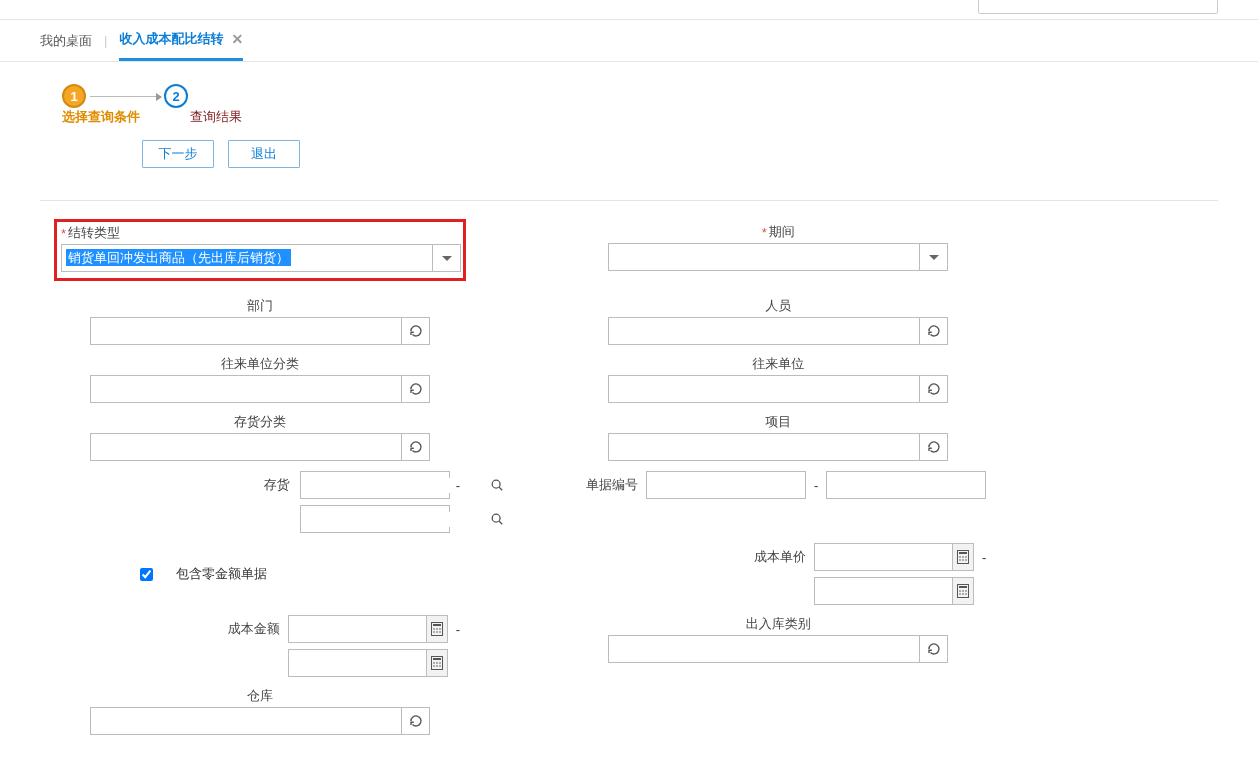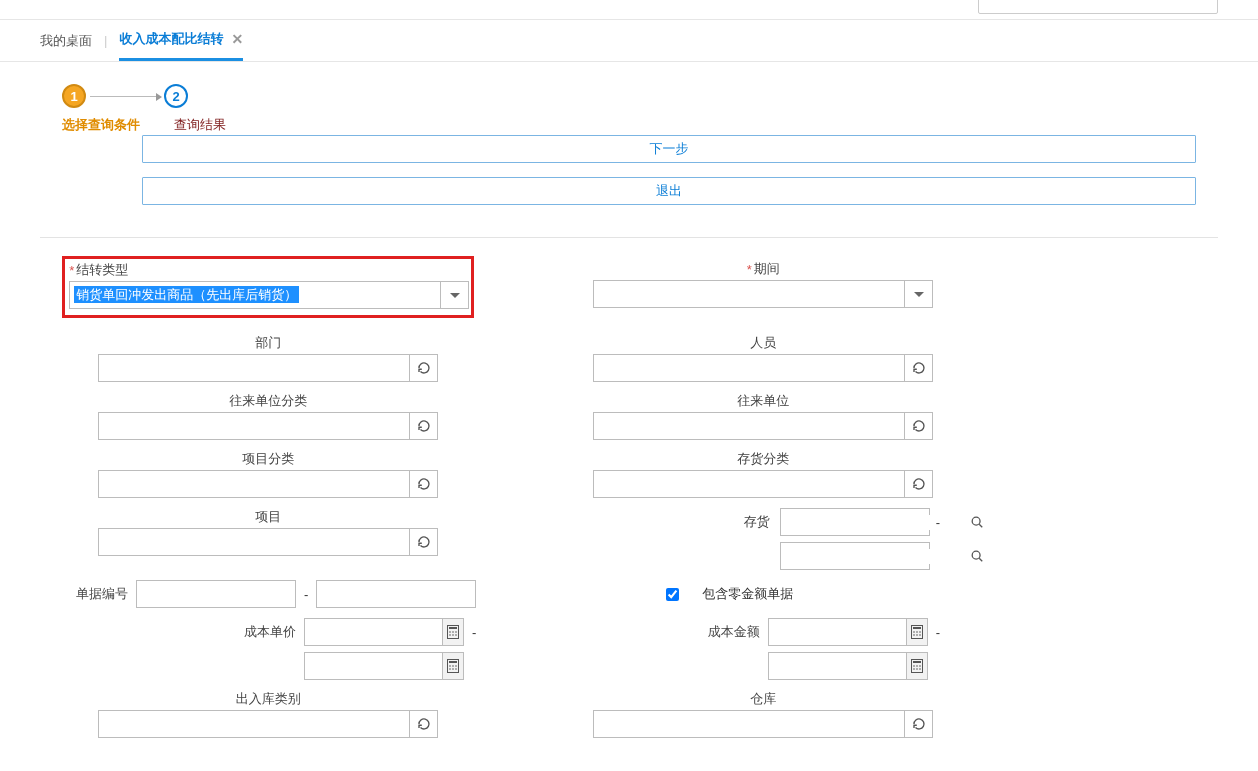--- a/index.html
+++ b/index.html
@@ -45,25 +45,25 @@
   .step-circle.active { background: #f5a623; border-color: #d18a12; }
   .step-circle.pending { background: #fff; color: #0a7dd6; border-color: #0a7dd6; }
   .step-line {
     width: 70px; height: 0; border-top: 1px solid #bbb; margin: 0 4px;
     position: relative;
   }
   .step-line::after {
     content: ""; position: absolute; right: -2px; top: -4px;
     border-left: 6px solid #999; border-top: 4px solid transparent; border-bottom: 4px solid transparent;
   }
-  .step-labels { display: flex; gap: 34px; margin-top: 8px; }
+  .step-labels { display: flex; gap: 50px; }
   .step-label.active { color: #e08c00; font-weight: 600; }
   .step-label.pending { color: #7f1d1d; }
 
-  .btn-row { display: flex; gap: 14px; margin: 1px 0 0 80px; flex-direction: column; }
+  .btn-row { display: flex; gap: 14px; margin: 14px 0 0 80px; }
   .btn {
     min-width: 72px; height: 28px;
     border: 1px solid #7bb5e3; background: #fff; color: #0a7dd6;
     display: flex; align-items: center; justify-content: center;
     cursor: pointer; border-radius: 1px;
   }
 
   .divider-line {
     height: 1px; background: #e3e3e3; margin: 18px 40px 0;
   }
@@ -255,32 +255,20 @@
       <input type="text" style="">
       <div class="icon-btn refresh-icon">
         <svg width="16" height="16" viewBox="0 0 16 16">
             <path d="M3 8a5 5 0 1 1 1.5 3.5" fill="none" stroke="#555" stroke-width="1.4"></path>
             <path d="M3 12v-2.8h2.8" fill="none" stroke="#555" stroke-width="1.4"></path>
           </svg>
       </div>
     </div>
   </div>
 
-  <div class="field">
-    <div class="field-label">项目分类</div>
-    <div class="inp">
-      <input type="text" style="">
-      <div class="icon-btn refresh-icon">
-        <svg width="16" height="16" viewBox="0 0 16 16">
-            <path d="M3 8a5 5 0 1 1 1.5 3.5" fill="none" stroke="#555" stroke-width="1.4"></path>
-            <path d="M3 12v-2.8h2.8" fill="none" stroke="#555" stroke-width="1.4"></path>
-          </svg>
-      </div>
-    </div>
-  </div>
 
   <div class="field">
     <div class="field-label">存货分类</div>
     <div class="inp">
       <input type="text" style="">
       <div class="icon-btn refresh-icon">
         <svg width="16" height="16" viewBox="0 0 16 16">
             <path d="M3 8a5 5 0 1 1 1.5 3.5" fill="none" stroke="#555" stroke-width="1.4"></path>
             <path d="M3 12v-2.8h2.8" fill="none" stroke="#555" stroke-width="1.4"></path>
           </svg>

